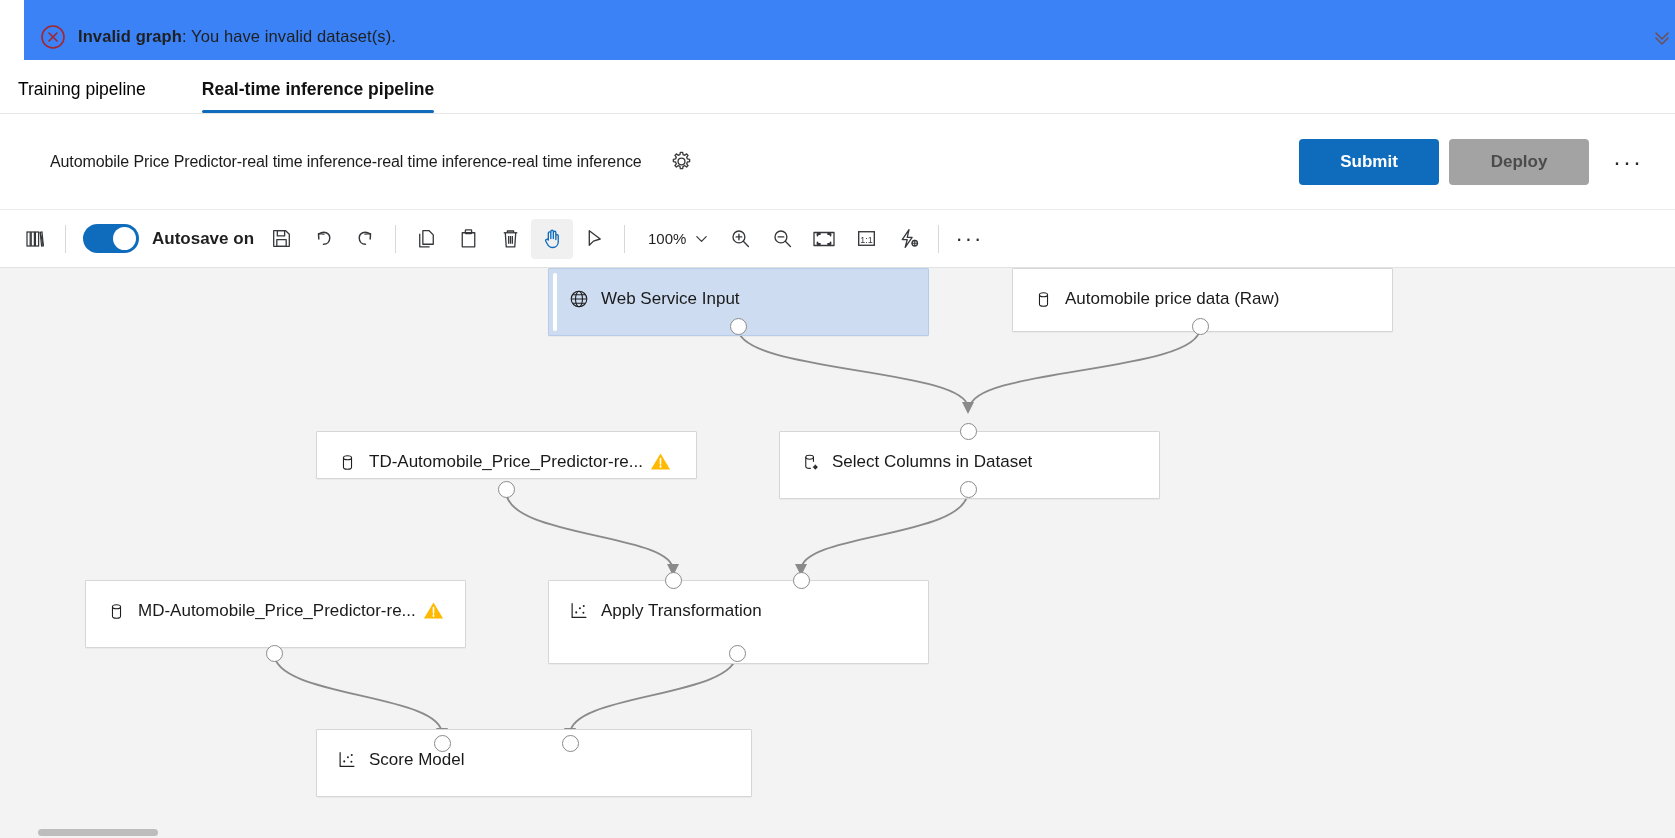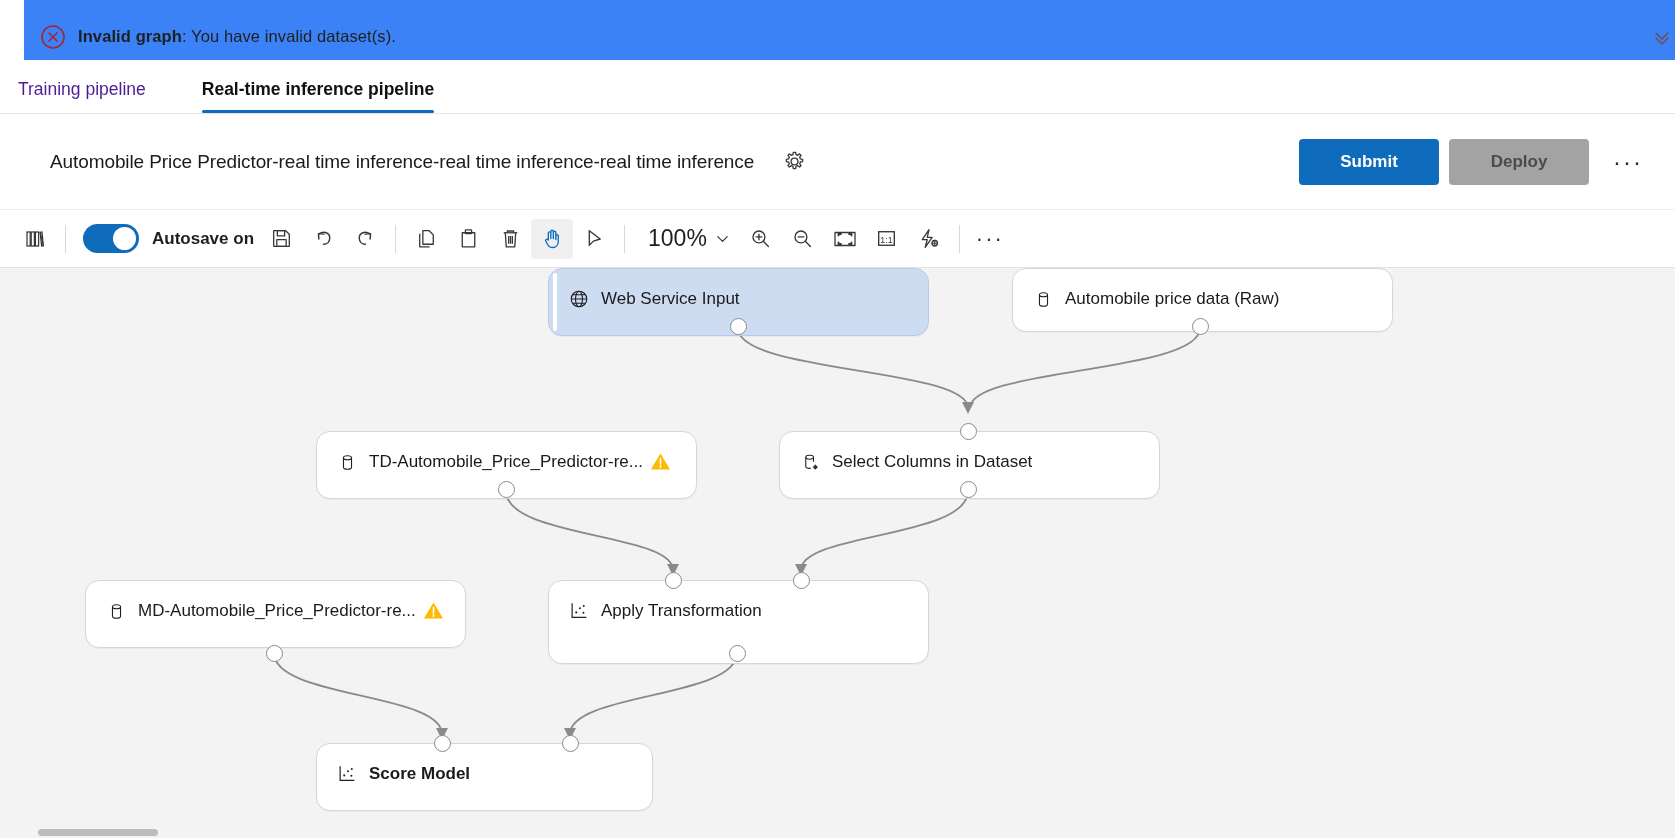--- a/index.html
+++ b/index.html
@@ -33,21 +33,21 @@
     position: absolute; left: 0; top: 60px;
     width: 1675px; height: 54px;
     background: #ffffff;
     display: flex; align-items: flex-end;
     padding-left: 18px;
     border-bottom: 1px solid #E6E6E6;
   }
   .tab {
     position: relative;
     font-size: 17.5px;
-    color: #4c1d95;
+    color: #000000;
     padding: 0 22px 13px 0;
     margin-right: 22px;
     cursor: pointer;
     white-space: nowrap;
   }
   .tab.active { color: #111; font-weight: 700; padding-right: 0; }
   .tab.active::after {
     content: ""; position: absolute;
     left: 0; right: 0; bottom: 0;
     height: 3px; background: #0F6CBD; border-radius: 2px;
@@ -57,21 +57,21 @@
   
   .titlebar {
     position: absolute; left: 0; top: 114px;
     width: 1675px; height: 96px;
     background: #ffffff;
     display: flex; align-items: center;
     padding: 0 24px 0 50px;
     border-bottom: 1px solid #EDEDED;
   }
   .pipeline-title {
-    font-size: 19px; color: #1b1b1b; font-weight: 400;
+    font-size: 16px; color: #1b1b1b; font-weight: 400;
     letter-spacing: -.1px; white-space: nowrap;
   }
   .gear-btn {
     margin-left: 22px; width: 36px; height: 36px;
     display: flex; align-items: center; justify-content: center;
     cursor: pointer; border-radius: 4px;
   }
   .title-actions { margin-left: auto; display: flex; align-items: center; gap: 10px; }
   .btn {
     height: 46px; min-width: 140px;
@@ -110,42 +110,42 @@
     width: 56px; height: 29px; border-radius: 15px;
     background: #0F6CBD; position: relative; cursor: pointer; flex: 0 0 56px;
   }
   .toggle .knob {
     position: absolute; top: 3px; right: 3px;
     width: 23px; height: 23px; border-radius: 50%; background: #fff;
   }
   .toggle-label { font-size: 17px; color: #1f1f1f; margin-left: 13px; white-space: nowrap; font-weight: bold; }
   .zoom-level {
     display: flex; align-items: center; gap: 8px;
-    font-size: 23px; color: #1f1f1f; cursor: pointer;
+    font-size: 15px; color: #1f1f1f; cursor: pointer;
     padding: 0 10px 0 14px; height: 40px;
   }
   .tb-more {
     width: 42px; height: 40px; display: flex; align-items: center; justify-content: center;
     cursor: pointer; color: #2b2b2b; font-size: 22px; letter-spacing: 2px; line-height: 8px;
   }
 
   
   .canvas {
     position: absolute; left: 0; top: 268px;
     width: 1675px; height: 570px;
     background: #F3F3F3;
     overflow: hidden;
   }
   .edges { position: absolute; inset: 0; width: 1675px; height: 570px; }
 
   .node {
     position: absolute;
     background: #ffffff;
     border: 1px solid #D6D6D6;
-    border-radius: 14px;
+    border-radius: 1px;
     display: flex; align-items: flex-start;
     padding: 18px 14px 0 0;
     cursor: pointer;
     box-shadow: 0 1px 1px rgba(0,0,0,.04);
   }
   .node::before {
     content: ""; position: absolute;
     left: 4px; top: 4px; bottom: 4px; width: 4px;
     background: #FFFFFF; border-radius: 2px;
   }
@@ -389,21 +389,21 @@
     <span class="node-icon">
       <svg viewBox="0 0 24 24" width="21" height="21" fill="none" stroke="#1f1f1f" stroke-width="1.25" stroke-linejoin="round">
         <ellipse cx="12" cy="6.5" rx="4.6" ry="2.3"></ellipse>
         <path d="M7.4 6.5 V17.5 c0 1.3 2.1 2.3 4.6 2.3 s4.6 -1 4.6 -2.3 V6.5"></path>
       </svg>
     </span>
     <span class="node-label">Automobile price data (Raw)</span>
   </div>
   <div class="port" style="left:1192px; top:50px;"></div>
 
-  <div class="node" style="left:316px; top:163px; width:381px; height:68px;">
+  <div class="node" style="left:316px; top:163px; width:381px; height:48px;">
     <span class="node-icon">
       <svg viewBox="0 0 24 24" width="21" height="21" fill="none" stroke="#1f1f1f" stroke-width="1.25" stroke-linejoin="round">
         <ellipse cx="12" cy="6.5" rx="4.6" ry="2.3"></ellipse>
         <path d="M7.4 6.5 V17.5 c0 1.3 2.1 2.3 4.6 2.3 s4.6 -1 4.6 -2.3 V6.5"></path>
       </svg>
     </span>
     <span class="node-label">TD-Automobile_Price_Predictor-re...</span>
     <span class="node-warn">
       <svg viewBox="0 0 24 24" width="23" height="23">
         <path d="M12 3.6 L22 20.4 H2 Z" fill="#FFB900"></path>
@@ -454,21 +454,21 @@
         <circle cx="16.8" cy="13.8" r="1.1" fill="#1f1f1f" stroke="none"></circle>
         <circle cx="17.2" cy="6.5" r="1.1" fill="#1f1f1f" stroke="none"></circle>
       </svg>
     </span>
     <span class="node-label">Apply Transformation</span>
   </div>
   <div class="port" style="left:665px; top:304px;"></div>
   <div class="port" style="left:793px; top:304px;"></div>
   <div class="port" style="left:729px; top:377px;"></div>
 
-  <div class="node" style="left:316px; top:475px; width:337px; height:68px;font-weight:bold;">
+  <div class="node" style="left:316px; top:461px; width:436px; height:68px;">
     <span class="node-icon">
       <svg viewBox="0 0 24 24" width="22" height="22" fill="none" stroke="#1f1f1f" stroke-width="1.3">
         <path d="M4.5 4 V19 H19.5" stroke-linecap="round"></path>
         <circle cx="9" cy="13.5" r="1.1" fill="#1f1f1f" stroke="none"></circle>
         <circle cx="13" cy="9" r="1.1" fill="#1f1f1f" stroke="none"></circle>
         <circle cx="16.8" cy="13.8" r="1.1" fill="#1f1f1f" stroke="none"></circle>
         <circle cx="17.2" cy="6.5" r="1.1" fill="#1f1f1f" stroke="none"></circle>
       </svg>
     </span>
     <span class="node-label">Score Model</span>

